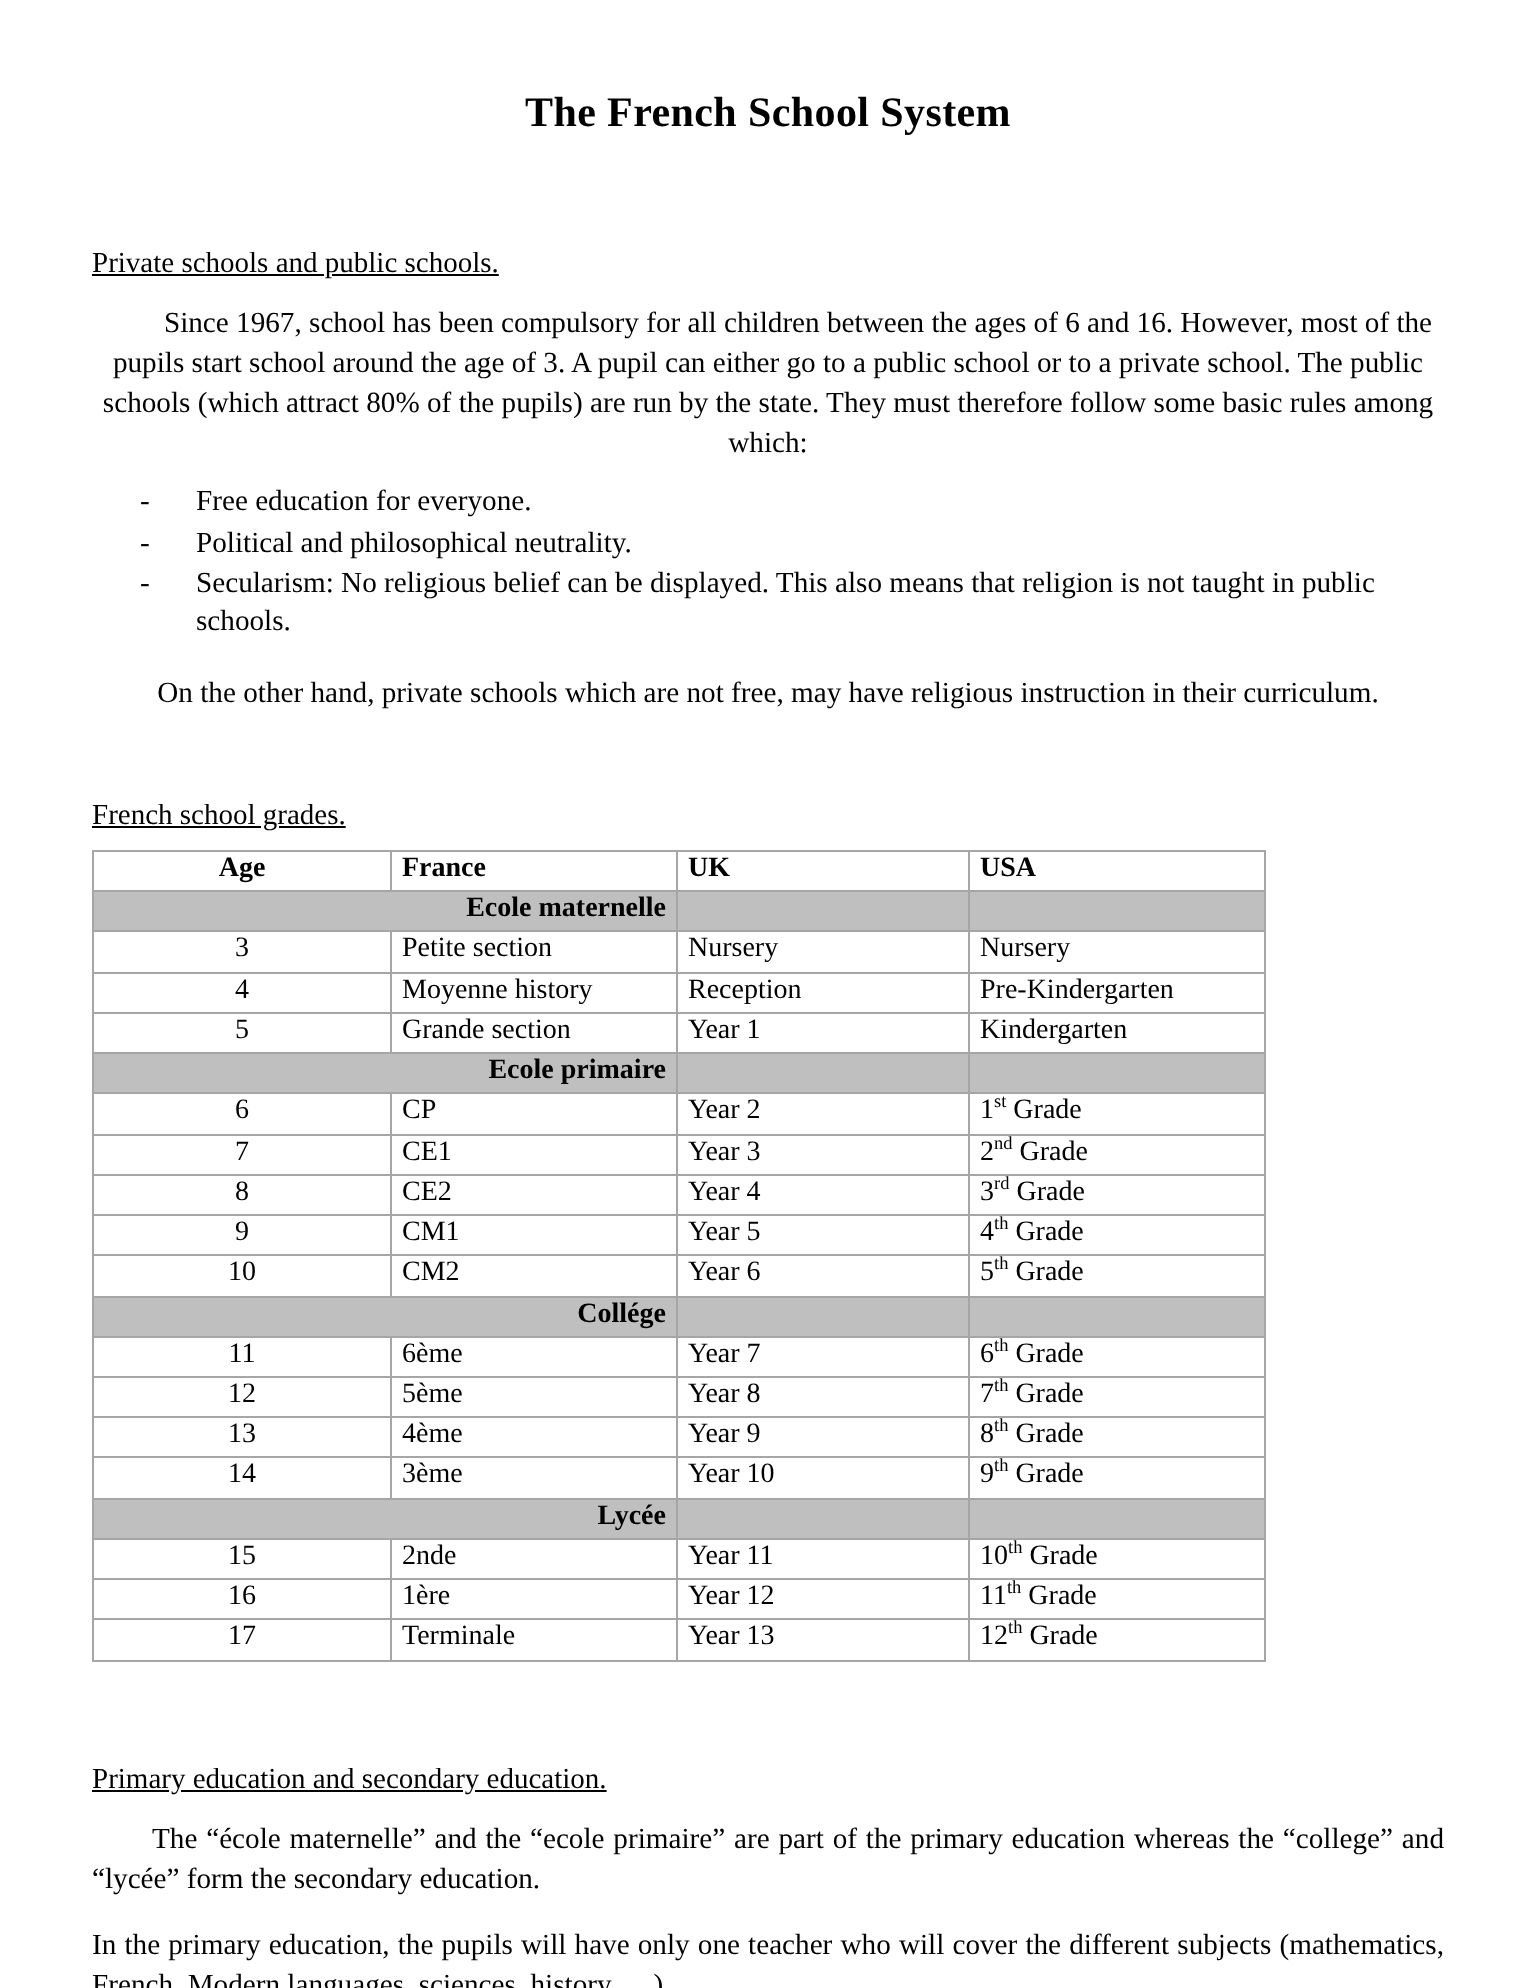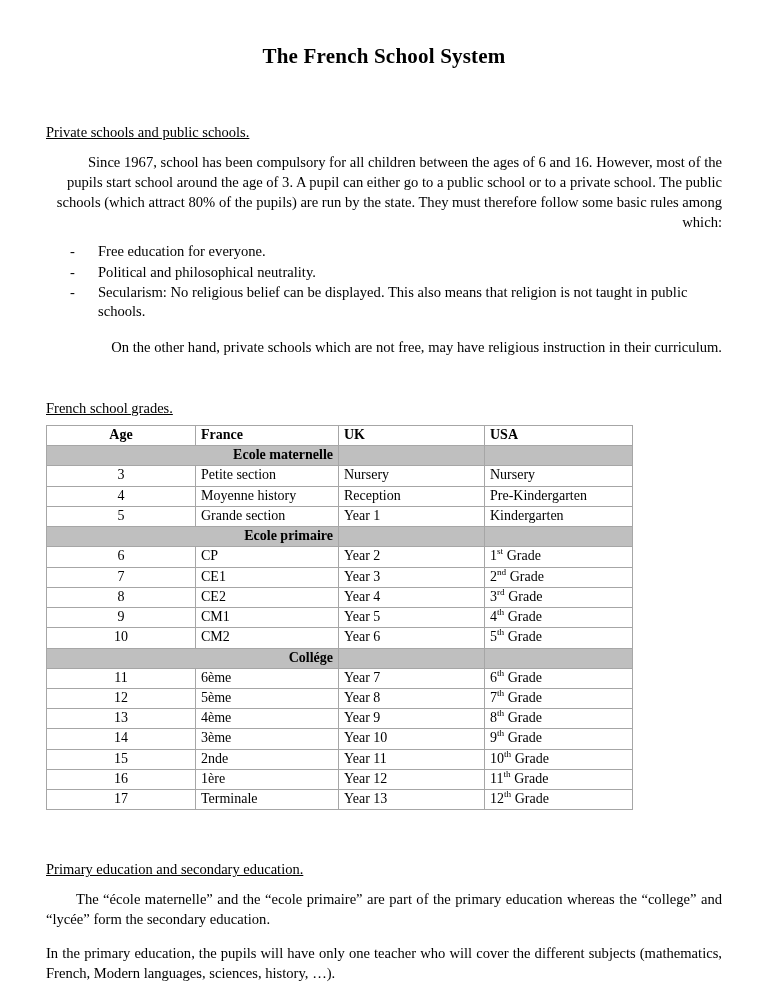--- a/index.html
+++ b/index.html
@@ -46,21 +46,21 @@
     padding: 0;
   }
   .h-private { padding-top: 55px; }
   .h-grades  { padding-top: 43px; }
   .h-primary { padding-top: 51px; }
 
   p.body-text {
     font-size: 14.6px;
     line-height: 1.375;
     margin: 0;
-    text-align: right;
+    text-align: center;
   }
   p.indent-first {
     text-indent: 30px;
     padding-top: 11px;
   }
   p.justify {
     text-align: justify;
     text-justify: inter-word;
   }
   p.gap-top { padding-top: 13px; }
@@ -260,20 +260,25 @@
           <td>Year 9</td>
           <td><span>8</span><sup>th</sup><span> Grade</span></td>
         </tr>
         <tr>
           <td class="age">14</td>
           <td>3ème</td>
           <td>Year 10</td>
           <td><span>9</span><sup>th</sup><span> Grade</span></td>
         </tr>
 
+        <tr>
+          <td class="sect" colspan="2">Lycée</td>
+          <td class="sect-blank"></td>
+          <td class="sect-blank"></td>
+        </tr>
 
         <tr>
           <td class="age">15</td>
           <td>2nde</td>
           <td>Year 11</td>
           <td><span>10</span><sup>th</sup><span> Grade</span></td>
         </tr>
         <tr>
           <td class="age">16</td>
           <td>1ère</td>

